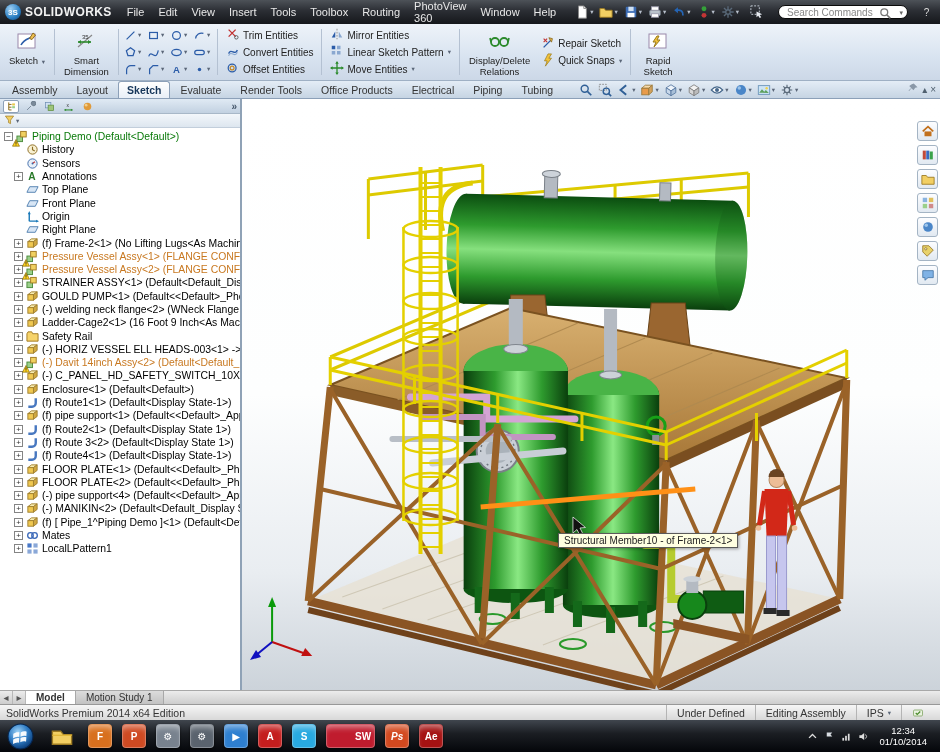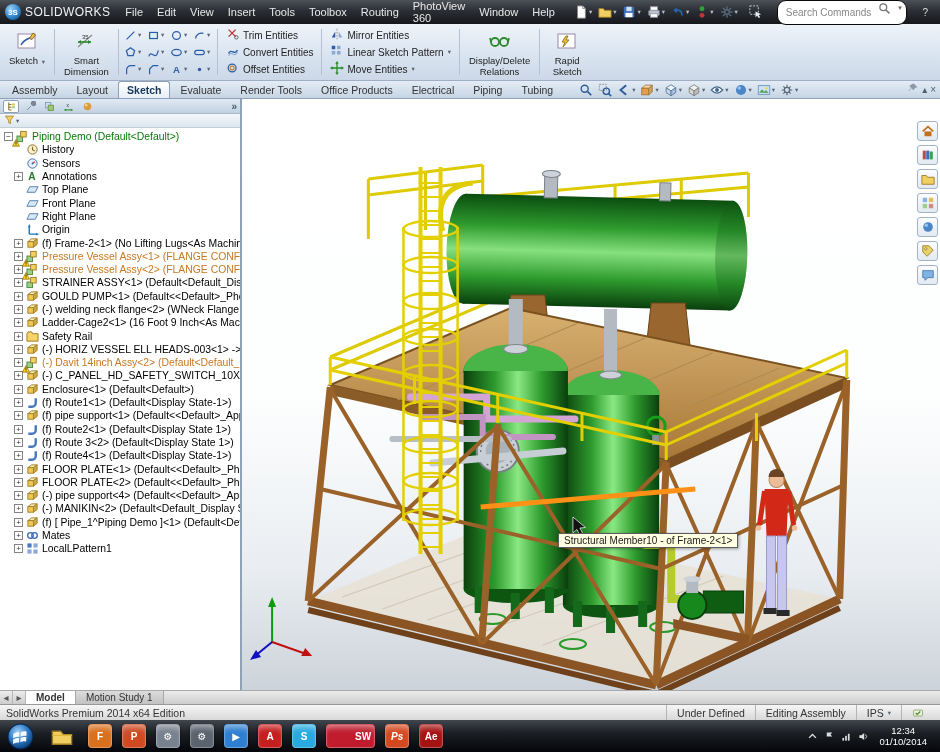--- a/index.html
+++ b/index.html
@@ -5,31 +5,31 @@
 *{margin:0;padding:0;box-sizing:border-box}
 html,body{width:940px;height:752px;overflow:hidden}
 body{font-family:"Liberation Sans","DejaVu Sans",sans-serif;font-size:11px;background:#9aa4b0;position:relative}
 #app{position:absolute;inset:0;width:940px;height:752px;background:#d4dce6}
 .flex{flex:1}
 .dd{font-size:6.5px;color:#5a6678;margin-left:1px}
 
 .titlebar{position:absolute;left:0;top:0;width:100%;height:24px;background:linear-gradient(#4d5258,#2b2e34 45%,#15171b);display:flex;align-items:center;color:#e8e8e8;z-index:40}
 .brand{display:flex;align-items:center;gap:4px;padding:0 8px 0 5px}
 .logo{width:16px;height:16px;border-radius:50%;background:radial-gradient(circle at 35% 30%,#9ed0f4,#2a7ec2 60%,#0c3d74);display:flex;align-items:center;justify-content:center;font-size:8px;font-weight:bold;color:#fff}
-.brandname{font-size:12px;font-weight:normal;letter-spacing:.4px;color:#f2f2f2}
+.brandname{font-size:12px;font-weight:bold;letter-spacing:.4px;color:#f2f2f2}
 .menubar{display:flex;height:100%;align-items:stretch}
 .menu-item{padding:0 7px;display:flex;align-items:center;font-size:11px;cursor:default}
 .qtools{display:flex;align-items:center;gap:2px;margin-left:10px}
 .qtool{display:flex;align-items:center;padding:1px 2px;border-radius:2px}
 .qtool svg{width:14px;height:14px}
 .qtool .dd{color:#b8c0cc}
 .selicon{margin-left:8px}
 .selicon svg{width:15px;height:15px}
 .searchwrap{position:relative;margin-left:14px}
-.searchwrap input{width:130px;height:25px;border-radius:9px;border:1px solid #0a0a0a;background:#fff;font-size:10px;padding:0 28px 0 8px;color:#444;outline:none}
+.searchwrap input{width:130px;height:14px;border-radius:9px;border:1px solid #0a0a0a;background:#fff;font-size:10px;padding:0 28px 0 8px;color:#444;outline:none}
 .searchwrap input::placeholder{color:#888}
 .searchwrap .sicon{position:absolute;right:16px;top:2px;width:13px;height:13px}
 .searchwrap .sicon svg{width:13px;height:13px}
 .searchwrap .sdd{position:absolute;right:5px;top:4px;font-size:7px;color:#666}
 .winctrls{display:flex;align-items:center;margin:0 3px 0 8px;gap:1px}
 .winbtn{width:21px;height:17px;display:flex;align-items:center;justify-content:center;color:#ddd;font-size:10px;border-radius:2px}
 
 .ribbon{position:absolute;top:24px;left:0;width:100%;height:57px;background:linear-gradient(#eef3f9,#d8e3f0 60%,#ccd8e7);border-bottom:1px solid #9fb0c4;display:flex;align-items:stretch;padding:2px 3px}
 .rbig{display:flex;flex-direction:column;align-items:center;justify-content:flex-start;padding:3px 5px 1px;min-width:48px;border:1px solid transparent;border-radius:2px}
 .bicon svg{width:22px;height:22px}
@@ -342,20 +342,37 @@
     </div>
     <div class="rsep"></div>
     <div class="rbig">
       <span class="bicon"><svg viewBox="0 0 22 22">
             <circle cx="6" cy="12" r="4" fill="none" stroke="#2b8a2b" stroke-width="1.8"></circle>
             <circle cx="15" cy="12" r="4" fill="none" stroke="#2b8a2b" stroke-width="1.8"></circle>
             <path d="M10 12h1M2 12l-1-4M19 12l1-4" stroke="#2b8a2b" stroke-width="1.6"></path>
           </svg></span>
       <span class="blabel">Display/Delete
 Relations</span>
+    </div>
+    <div class="rcol">
+      <div class="rrow">
+          <span><svg viewBox="0 0 16 16">
+              <path d="M3 13L11 5" stroke="#2b5ca8" stroke-width="1.6"></path>
+              <path d="M9 2l4 1-1 4z" fill="#f0c050" stroke="#8a6a20"></path>
+              <path d="M3 3l4 4M7 3L3 7" stroke="#c23535" stroke-width="1.3"></path>
+            </svg></span>
+          <span>Repair Sketch</span>
+        </div>
+      <div class="rrow">
+          <span><svg viewBox="0 0 16 16">
+              <path d="M8 1l-4 8h3l-2 6 7-9h-3l3-5z" fill="#f2c23a" stroke="#9a7a1a" stroke-width=".8"></path>
+            </svg></span>
+          <span>Quick Snaps</span>
+          <span class="dd">▾</span>
+        </div>
     </div>
     <div class="rsep"></div>
     <div class="rbig">
       <span class="bicon"><svg viewBox="0 0 22 22">
             <rect x="2" y="4" width="17" height="14" fill="#fff" stroke="#98a"></rect>
             <path d="M10 6l-4 6h3l-2 5 6-7h-3l2-4z" fill="#f2c23a" stroke="#9a7a1a"></path>
           </svg></span>
       <span class="blabel">Rapid
 Sketch</span>
     </div>
@@ -546,32 +563,32 @@
           <div class="trow" style="padding-left: 12px;">
             <span class="texp empty"></span>
             <span class="ticon"><svg viewBox="0 0 14 14">
                 <polygon points="1,10 4,4 13,4 10,10" fill="#a8c8e8" fill-opacity="0.45" stroke="#5080b0"></polygon>
               </svg></span>
             <span class="tlabel">Front Plane</span>
           </div>
           <div class="trow" style="padding-left: 12px;">
             <span class="texp empty"></span>
             <span class="ticon"><svg viewBox="0 0 14 14">
-                <polygon points="1,10 4,4 13,4 10,10" fill="#a8c8e8" fill-opacity="0.45" stroke="#5080b0"></polygon>
-              </svg></span>
-            <span class="tlabel">Right Plane</span>
-          </div>
-          <div class="trow" style="padding-left: 12px;">
-            <span class="texp empty"></span>
-            <span class="ticon"><svg viewBox="0 0 14 14">
                 <path d="M3.5 12V3.5M3.5 12H12" stroke="#1878b8" stroke-width="1.5" fill="none"></path>
                 <path d="M2 4.5L3.5 1L5 4.5z" fill="#1878b8"></path>
                 <path d="M11 10.5L14 12l-3 1.5z" fill="#1878b8"></path>
               </svg></span>
             <span class="tlabel">Origin</span>
+          </div>
+          <div class="trow" style="padding-left: 12px;">
+            <span class="texp empty"></span>
+            <span class="ticon"><svg viewBox="0 0 14 14">
+                <polygon points="1,10 4,4 13,4 10,10" fill="#a8c8e8" fill-opacity="0.45" stroke="#5080b0"></polygon>
+              </svg></span>
+            <span class="tlabel">Right Plane</span>
           </div>
           <div class="trow" style="padding-left: 12px;">
             <span class="texp">+</span>
             <span class="ticon"><svg viewBox="0 0 14 14">
                 <polygon points="2,5 6,2 12,2 8,5" fill="#f8ecb0" stroke="#a08030"></polygon>
                 <polygon points="8,5 12,2 12,8 8,11" fill="#d0a840" stroke="#a08030"></polygon>
                 <rect x="2" y="5" width="6" height="6" fill="#f0c850" stroke="#a08030"></rect>
               </svg></span>
             <span class="tlabel">(f) Frame-2&lt;1&gt; (No Lifting Lugs&lt;As Machined&gt;&lt;&lt;N</span>
           </div>

